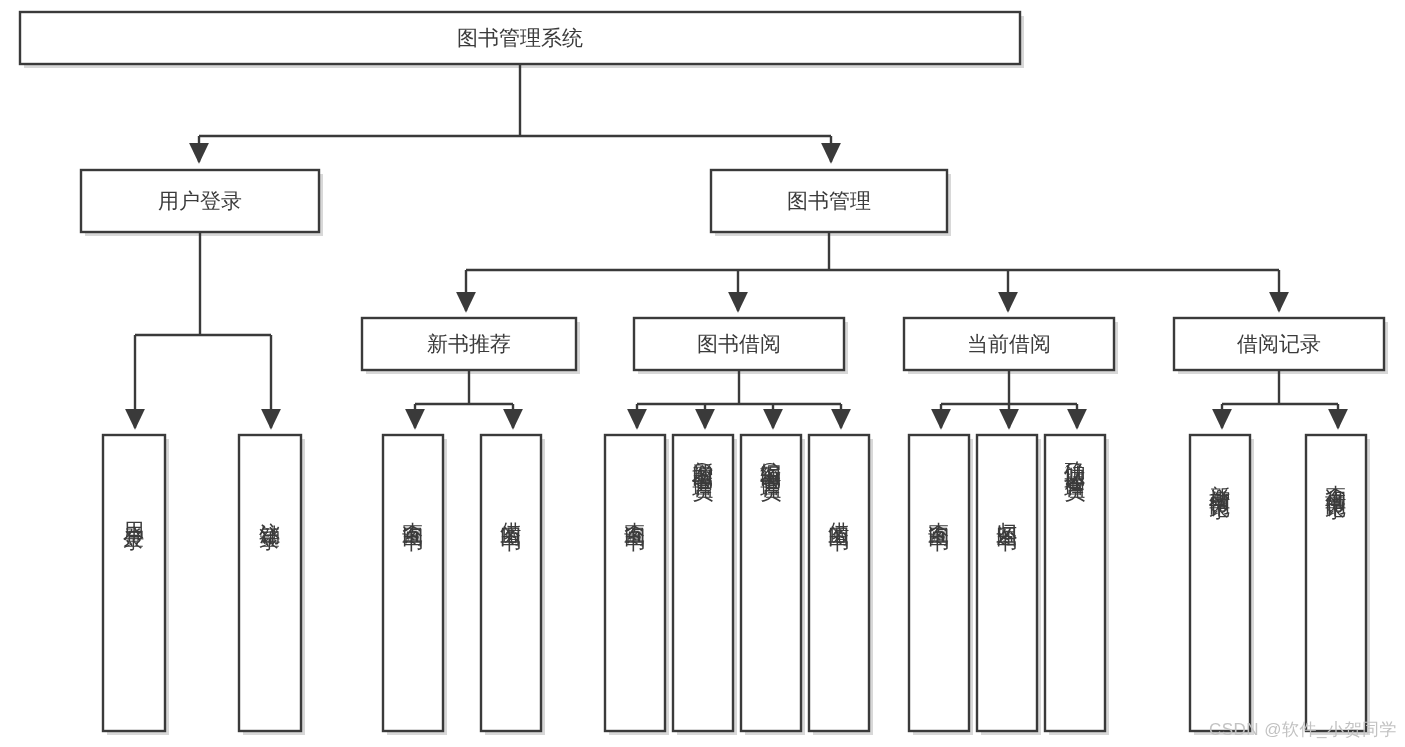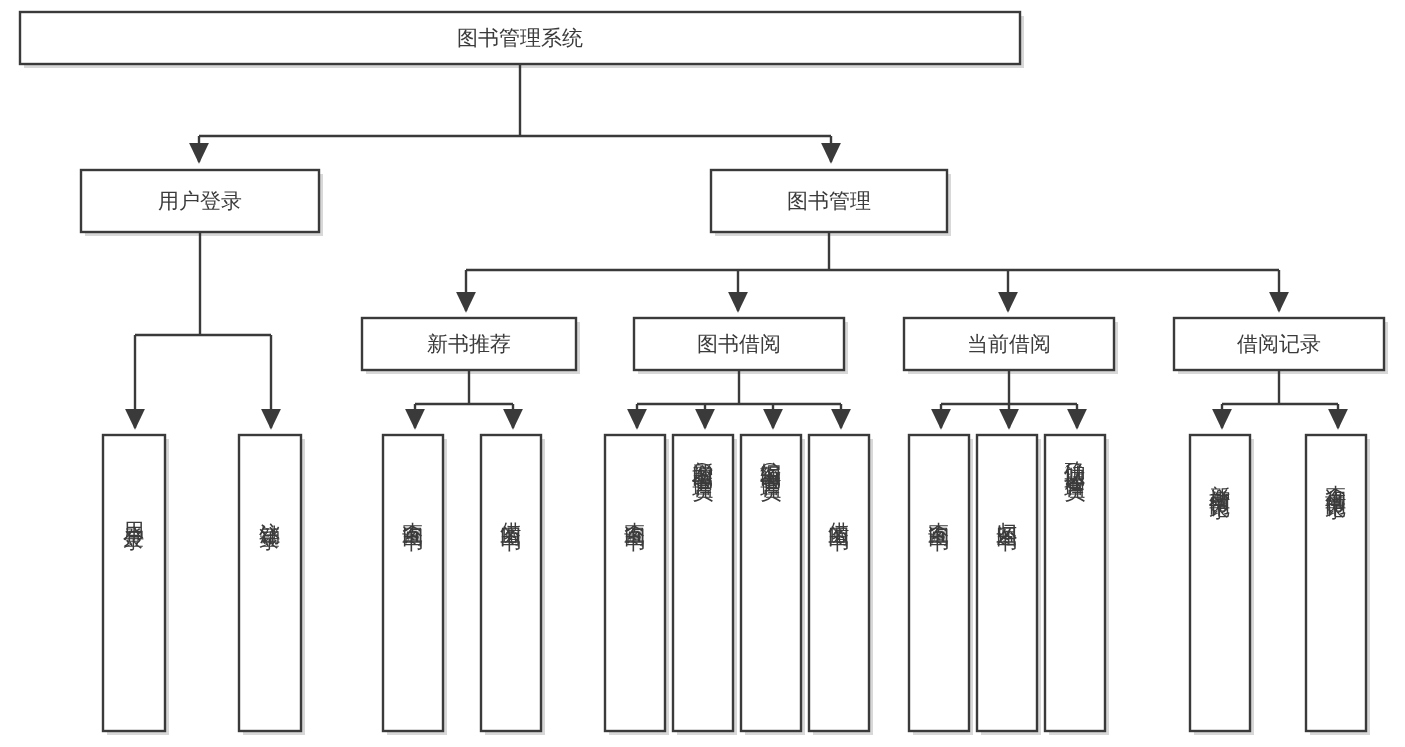--- a/index.html
+++ b/index.html
@@ -280,14 +280,15 @@
   </div>
 
   <div class="vert-label-wrap" style="left:1190px; top:468px; width:60px; height:263px;">
     <span class="vert-label">新增借阅记录</span>
   </div>
 
   <div class="vert-label-wrap" style="left:1306px; top:468px; width:60px; height:263px;">
     <span class="vert-label">查询借阅记录</span>
   </div>
 
+  <div class="watermark">CSDN @软件_小贺同学</div>
 
 </div>
 
 </body></html>

